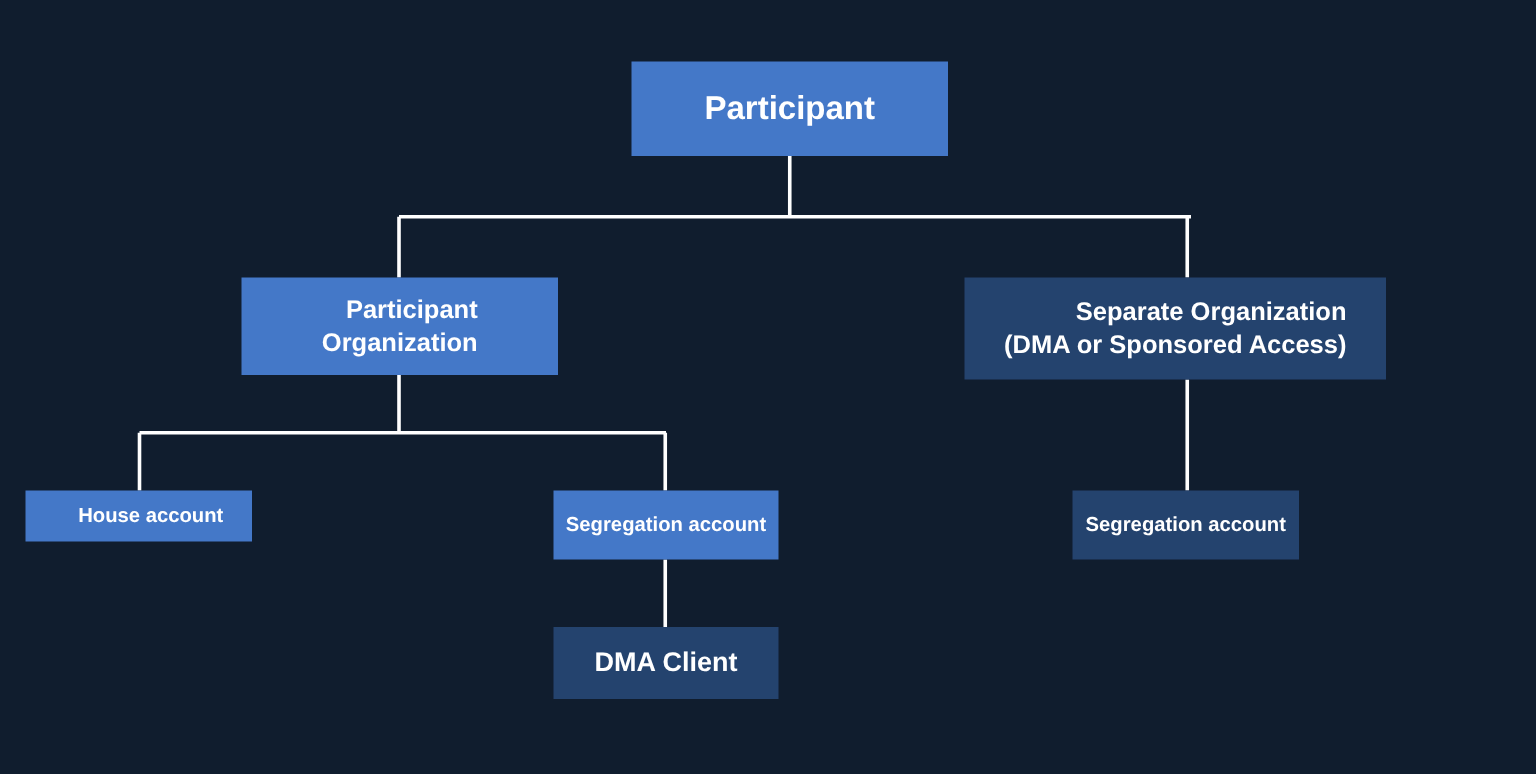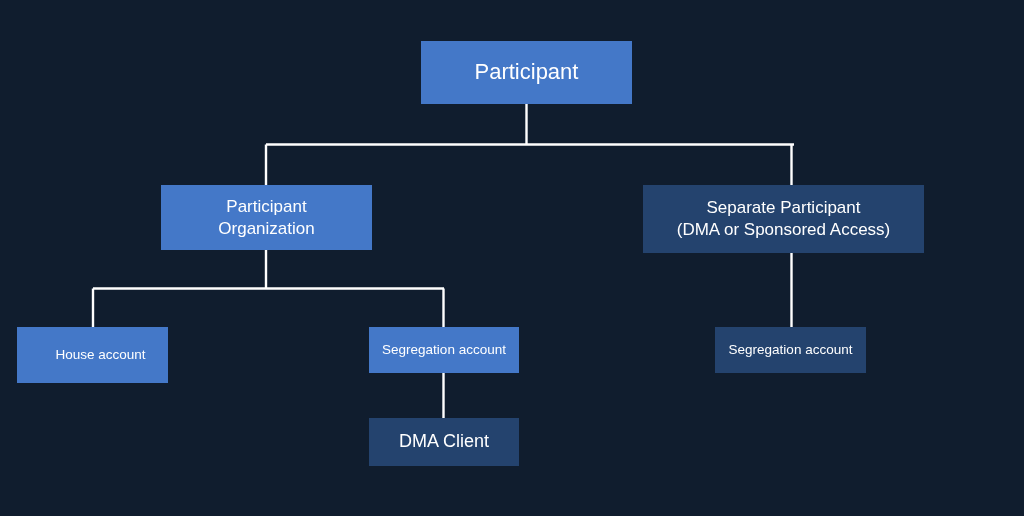--- a/index.html
+++ b/index.html
@@ -23,23 +23,23 @@
     left: 0;
     top: 0;
     width: 1024px;
     height: 516px;
   }
   .node {
     position: absolute;
     display: flex;
     align-items: center;
     justify-content: center;
-    text-align: center;
+    text-align: right;
     color: #ffffff;
-    font-weight: normal;
+    font-weight: bold;
     line-height: 1.28;
     box-sizing: border-box;
     z-index: 2;
   }
   .node-label {
     display: block;
     white-space: pre-line;
     padding: 0 6px;
   }
   
@@ -53,21 +53,21 @@
   }
   .n-participant-org {
     left: 161px; top: 185px; width: 211px; height: 65px;
     font-size: 17px;
   }
   .n-separate-org {
     left: 643px; top: 185px; width: 281px; height: 68px;
     font-size: 17px;
   }
   .n-house-account {
-    left: 17px; top: 327px; width: 151px; height: 56px;
+    left: 17px; top: 327px; width: 151px; height: 34px;
     font-size: 13.5px;
     padding-left: 16px;
   }
   .n-segregation-mid {
     left: 369px; top: 327px; width: 150px; height: 46px;
     font-size: 13.5px;
   }
   .n-segregation-right {
     left: 715px; top: 327px; width: 151px; height: 46px;
     font-size: 13.5px;
@@ -104,21 +104,21 @@
   <div class="node tone-light n-participant">
     <span class="node-label">Participant</span>
   </div>
 
   <div class="node tone-light n-participant-org">
     <span class="node-label">Participant
 Organization</span>
   </div>
 
   <div class="node tone-dark n-separate-org">
-    <span class="node-label">Separate Participant
+    <span class="node-label">Separate Organization
 (DMA or Sponsored Access)</span>
   </div>
 
   <div class="node tone-light n-house-account">
     <span class="node-label">House account</span>
   </div>
 
   <div class="node tone-light n-segregation-mid">
     <span class="node-label">Segregation account</span>
   </div>

